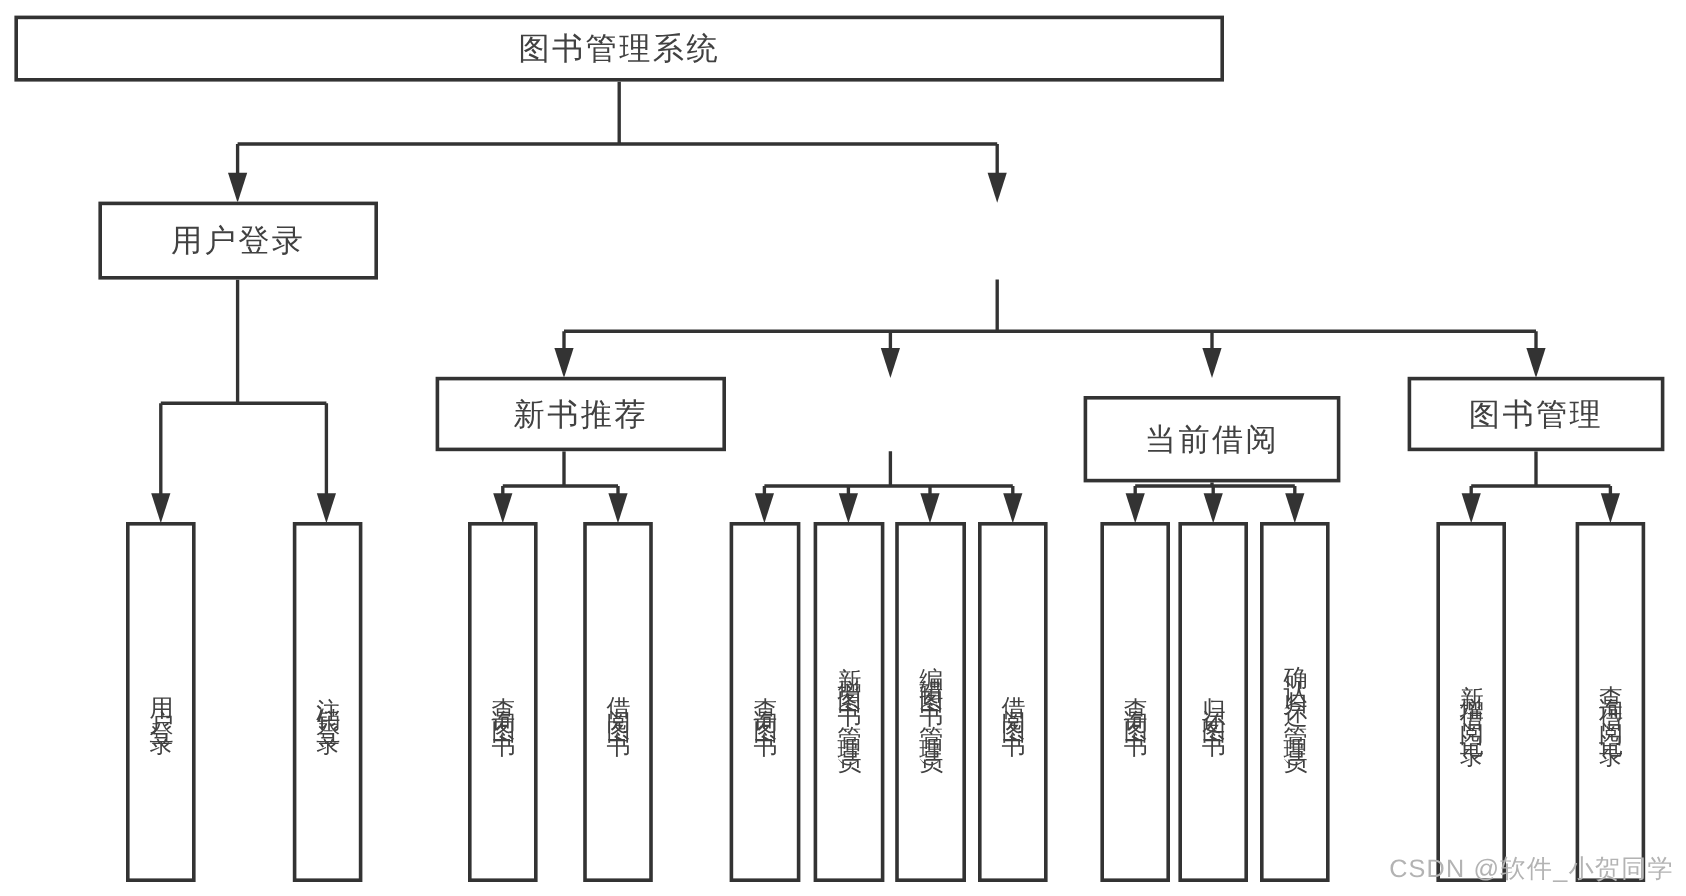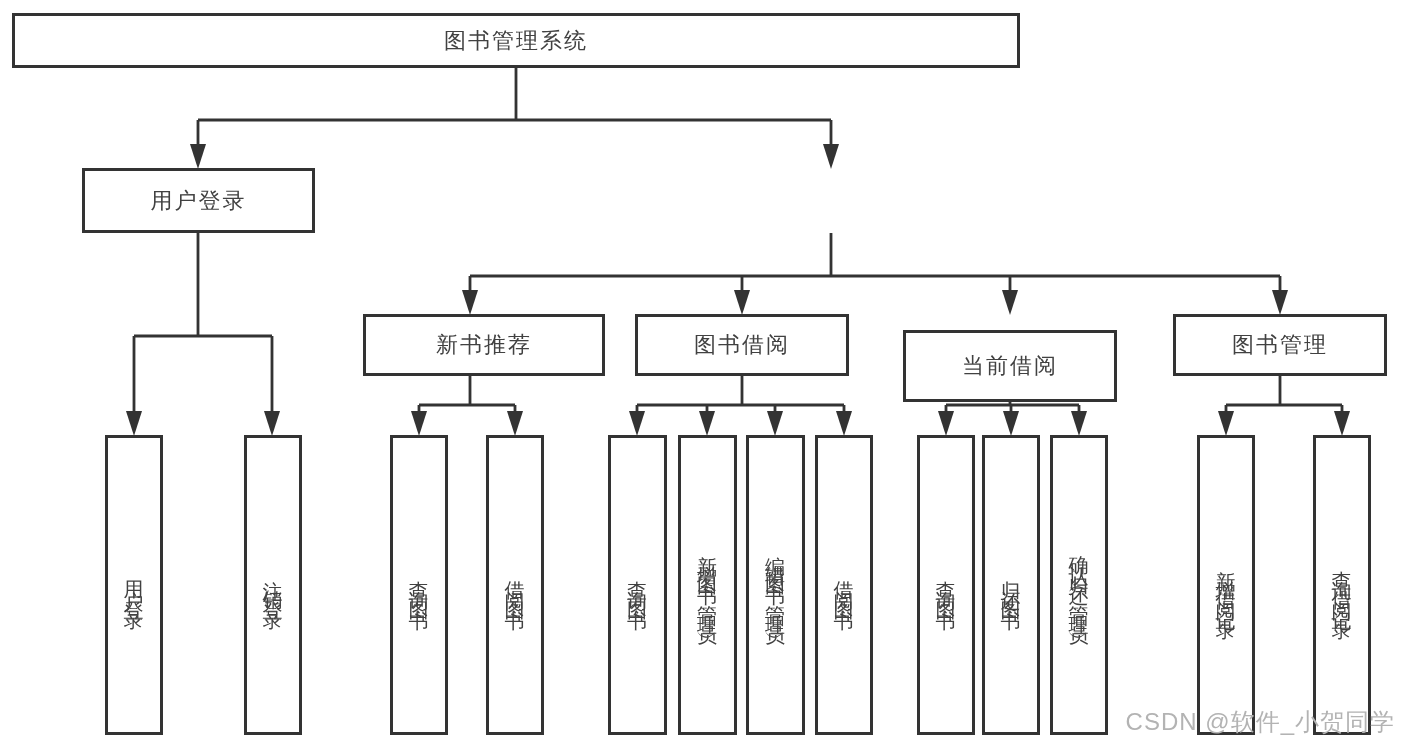--- a/index.html
+++ b/index.html
@@ -28,21 +28,21 @@
     position: absolute;
     box-sizing: border-box;
     border: 3px solid #333333;
     background: #ffffff;
     display: flex;
     align-items: center;
     justify-content: center;
     z-index: 2;
   }
   .hbox {
-    font-size: 22px;
+    font-size: 26px;
     letter-spacing: 2px;
     color: #414141;
     font-family: Liberation Mono, monospace;
   }
   .vbox {
     font-size: 20px;
     color: #414141;
   }
   .vbox .vtext {
     writing-mode: vertical-rl;
@@ -70,21 +70,21 @@
   .f-7  { left: 815px; }
   .f-8  { left: 917px; }
   .f-9  { left: 982px; }
   .f-10 { left: 1050px; }
   .f-11 { left: 1197px; }
   .f-12 { left: 1313px; }
   .watermark {
     position: absolute;
     right: 10px;
     bottom: 9px;
-    font-size: 24px;
+    font-size: 21px;
     letter-spacing: 1px;
     color: #b3b3b3;
     z-index: 5;
     white-space: nowrap;
   }
 </style>
 </head>
 <body>
 
 <div class="canvas">
@@ -134,23 +134,20 @@
     <span>图书管理系统</span>
   </div>
 
   <div class="box hbox n-login">
     <span>用户登录</span>
   </div>
 
   <div class="box hbox n-l3-0">
     <span>新书推荐</span>
   </div>
-  <div class="box hbox n-l3-1">
-    <span>图书借阅</span>
-  </div>
   <div class="box hbox n-l3-2">
     <span>当前借阅</span>
   </div>
   <div class="box hbox n-l3-3">
     <span>图书管理</span>
   </div>
 
   <div class="box vbox leaf f-0">
     <span class="vtext">用户登录</span>
   </div>

